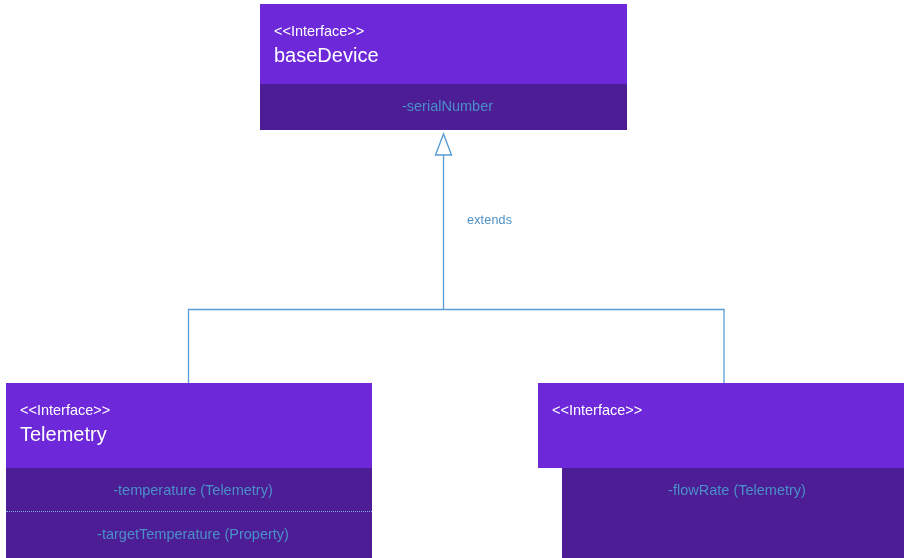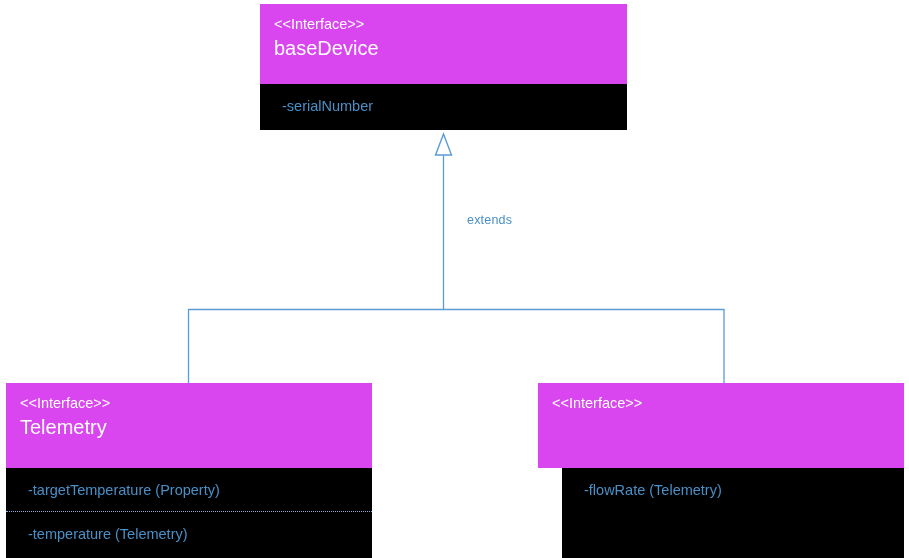--- a/index.html
+++ b/index.html
@@ -36,39 +36,40 @@
     white-space: nowrap;
     letter-spacing: 0.2px;
   }
 
   
   .uml-class {
     position: absolute;
     box-sizing: border-box;
   }
   .uml-header {
-    background: #d946ef;
+    background: #6d28d9;
     box-sizing: border-box;
-    padding: 10px 14px 9px 14px;
+    padding: 17px 14px 9px 14px;
   }
   .uml-stereotype {
     color: #ffffff;
     font-size: 14.5px;
     line-height: 20px;
     white-space: nowrap;
   }
   .uml-name {
     color: #ffffff;
     font-size: 20px;
     line-height: 28px;
     white-space: nowrap;
   }
   .uml-body {
-    background: #000000;
+    background: #4c1d95;
     box-sizing: border-box;
+    text-align: center;
   }
   .uml-attr {
     color: #4a90c8;
     font-size: 14.5px;
     line-height: 18px;
     padding: 13px 14px 12px 22px;
     white-space: nowrap;
     box-sizing: border-box;
   }
   .uml-attr + .uml-attr {
@@ -104,22 +105,22 @@
       <div class="uml-attr">-serialNumber</div>
     </div>
   </div>
 
   <div class="uml-class" style="left:6px; top:383px; width:366px;">
     <div class="uml-header" style="height:85px;">
       <div class="uml-stereotype">&lt;&lt;Interface&gt;&gt;</div>
       <div class="uml-name">Telemetry</div>
     </div>
     <div class="uml-body" style="height:90px;">
+      <div class="uml-attr">-temperature (Telemetry)</div>
       <div class="uml-attr">-targetTemperature (Property)</div>
-      <div class="uml-attr">-temperature (Telemetry)</div>
     </div>
   </div>
 
   <div class="uml-class" style="left:538px; top:383px; width:366px;">
     <div class="uml-header" style="height:85px;">
       <div class="uml-stereotype">&lt;&lt;Interface&gt;&gt;</div>
     </div>
     <div class="uml-body" style="height:90px;margin-left:24px;">
       <div class="uml-attr">-flowRate (Telemetry)</div>
     </div>

